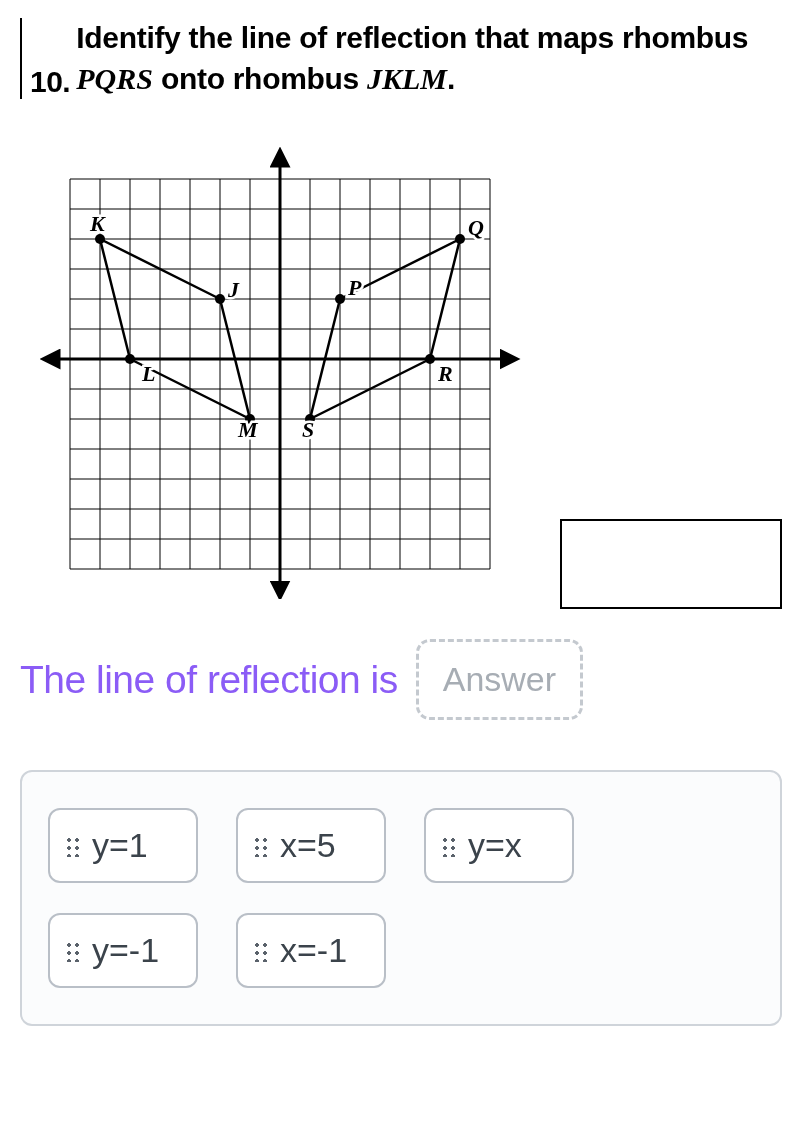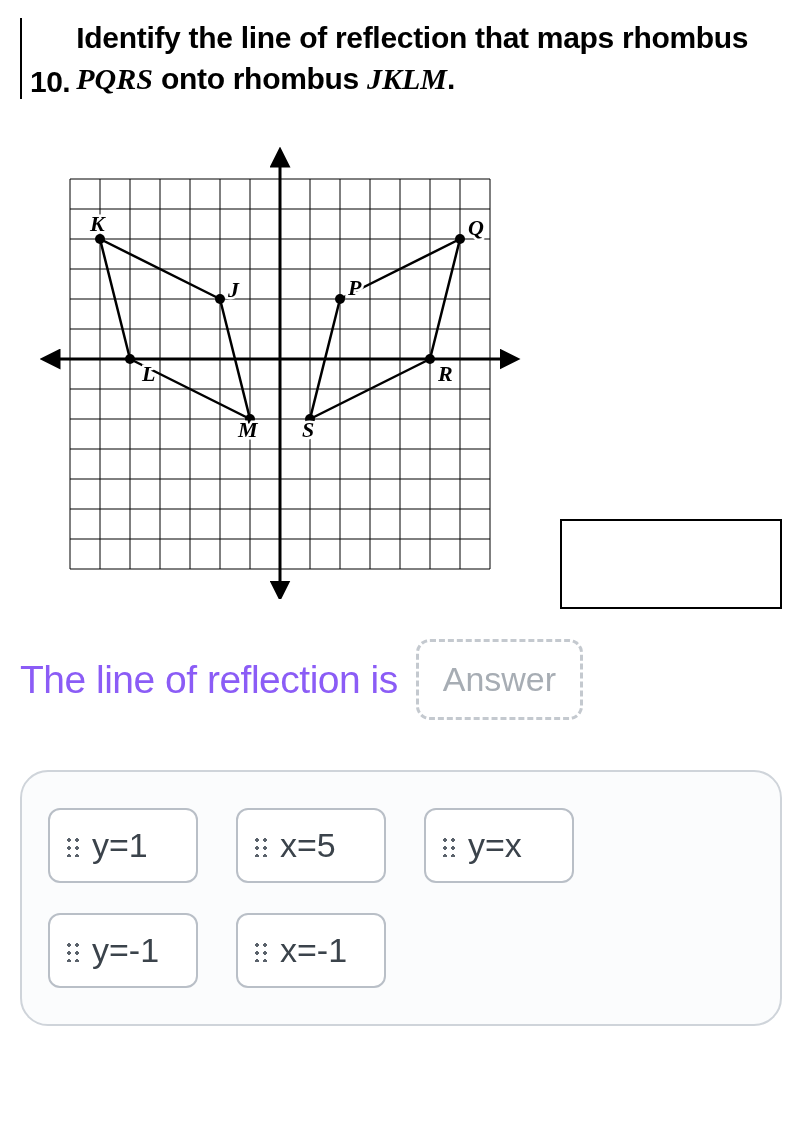--- a/index.html
+++ b/index.html
@@ -68,21 +68,21 @@
     border: 3px dashed #c4c9cf;
     border-radius: 14px;
     padding: 18px 24px;
     color: #a7adb4;
     font-size: 34px;
   }
 
   .options-panel {
     margin-top: 50px;
     border: 2px solid #cfd4da;
-    border-radius: 28px;
+    border-radius: 12px;
     padding: 36px 26px;
     display: flex;
     flex-wrap: wrap;
     gap: 30px 38px;
     background: #fbfcfd;
   }
   .option {
     border: 2px solid #b9bfc7;
     border-radius: 12px;
     background: #fff;

